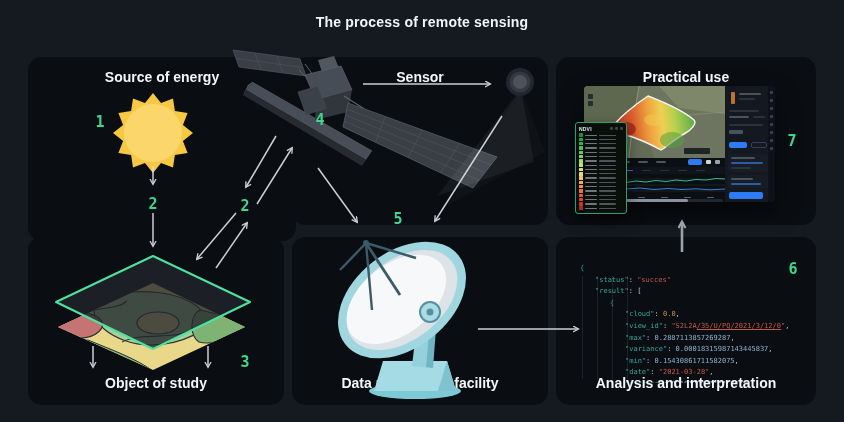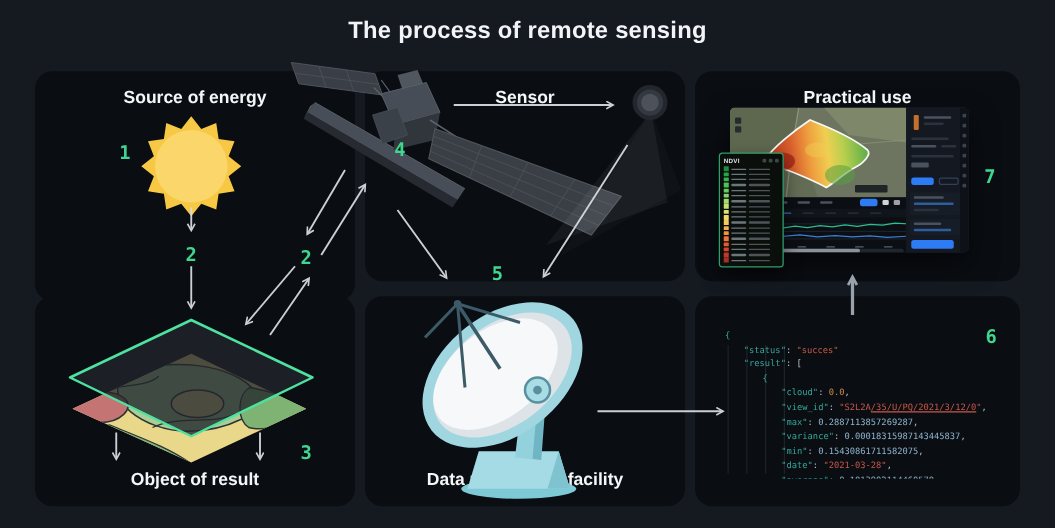--- a/index.html
+++ b/index.html
@@ -1,21 +1,21 @@
 <!DOCTYPE html>
 <html><head>
 <meta charset="utf-8">
 <style>
   html,body{margin:0;padding:0;background:#151a21;}
   .canvas{position:relative;width:844px;height:422px;background:#151a21;overflow:hidden;
           font-family:"Liberation Sans",sans-serif;}
   .page-title{position:absolute;left:0;top:14px;width:100%;text-align:center;color:#f2f4f7;
-          font-size:19px;font-weight:700;letter-spacing:.2px;z-index:2;}
+          font-size:14px;font-weight:700;letter-spacing:.2px;z-index:2;}
   .panel{position:absolute;background:#0a0d12;border-radius:14px;z-index:1;}
-  .p-source   {left:28px; top:57px; width:256px;height:184px;}
+  .p-source   {left:28px; top:57px; width:256px;height:184px;padding-left:12px;}
   .p-sensor   {left:292px;top:57px; width:256px;height:168px;}
   .p-practical{left:556px;top:57px; width:260px;height:168px;}
   .p-object   {left:28px; top:237px;width:256px;height:168px;}
   .p-process  {left:292px;top:237px;width:256px;height:168px;}
   .p-analysis {left:556px;top:237px;width:260px;height:168px;}
   .panel-title{position:absolute;left:0;width:100%;text-align:center;color:#f4f6f8;
           font-size:14px;font-weight:700;z-index:4;}
   .title-top{top:12px;} .title-bottom{bottom:14px;}
   .step{position:absolute;z-index:7;color:#3fd68f;font-family:"DejaVu Sans Mono",monospace;
           font-size:15px;font-weight:700;transform:translate(-50%,-50%);}
@@ -280,21 +280,21 @@
           </div>
       </div>
     </div>
   </div>
 
   <div class="panel p-sensor">
     <div class="panel-title title-top">Sensor</div>
   </div>
 
   <div class="panel p-object">
-    <div class="panel-title title-bottom">Object of result</div>
+    <div class="panel-title title-bottom">Object of study</div>
   </div>
 
   <div class="panel p-process">
     <div class="panel-title title-bottom">Data processing facility</div>
   </div>
 
   <div class="panel p-analysis">
     <div class="code-wrap">
       <div class="guide" style="left:2px"></div>
       <div class="guide" style="left:17px"></div>
@@ -305,20 +305,21 @@
         <div class="code-line" style="padding-left: 15px;"><span class="tok-key">"result"</span><span class="tok-pun">: </span><span class="tok-pun">[</span></div>
         <div class="code-line" style="padding-left: 30px;"><span class="tok-brace">{</span></div>
         <div class="code-line" style="padding-left: 45px;"><span class="tok-key">"cloud"</span><span class="tok-pun">: </span><span class="tok-num0">0.0</span><span class="tok-pun">,</span></div>
         <div class="code-line" style="padding-left: 45px;"><span class="tok-key">"view_id"</span><span class="tok-pun">: </span><span class="tok-str">"S2L2A</span><span class="tok-str tok-u">/35/U/PQ/2021/3/12/0</span><span class="tok-str">"</span><span class="tok-pun">,</span></div>
         <div class="code-line" style="padding-left: 45px;"><span class="tok-key">"max"</span><span class="tok-pun">: </span><span class="tok-num">0.2887113857269287</span><span class="tok-pun">,</span></div>
         <div class="code-line" style="padding-left: 45px;"><span class="tok-key">"variance"</span><span class="tok-pun">: </span><span class="tok-num">0.00018315987143445837</span><span class="tok-pun">,</span></div>
         <div class="code-line" style="padding-left: 45px;"><span class="tok-key">"min"</span><span class="tok-pun">: </span><span class="tok-num">0.15430861711582075</span><span class="tok-pun">,</span></div>
         <div class="code-line" style="padding-left: 45px;"><span class="tok-key">"date"</span><span class="tok-pun">: </span><span class="tok-str">"2021-03-28"</span><span class="tok-pun">,</span></div>
         <div class="code-line" style="padding-left: 45px;"><span class="tok-key">"average"</span><span class="tok-pun">: </span><span class="tok-num">0.1813902114460578</span></div>
       </div>
+    <div class="panel-title title-bottom">Analysis and interpretation</div>
   </div>
 
   <svg class="overlay" width="844" height="422" viewBox="0 0 844 422">
     <defs>
       <marker id="ah" markerWidth="9" markerHeight="9" refX="5.5" refY="3.5" orient="auto" markerUnits="userSpaceOnUse">
         <path d="M0.5,0.5 L6,3.5 L0.5,6.5" fill="none" stroke="#d7dbe0" stroke-width="1.3"></path>
       </marker>
       <marker id="ahg" markerWidth="12" markerHeight="12" refX="7" refY="4.5" orient="auto" markerUnits="userSpaceOnUse">
         <path d="M1,1 L7.5,4.5 L1,8" fill="none" stroke="#9aa2ac" stroke-width="2.2"></path>
       </marker>

